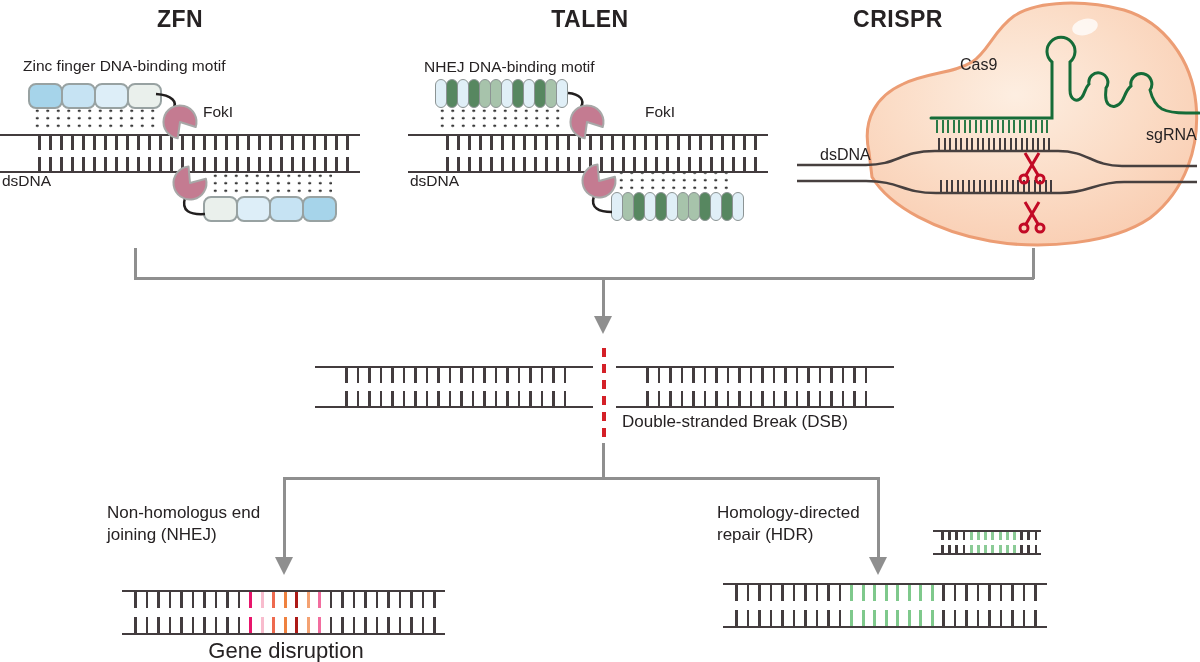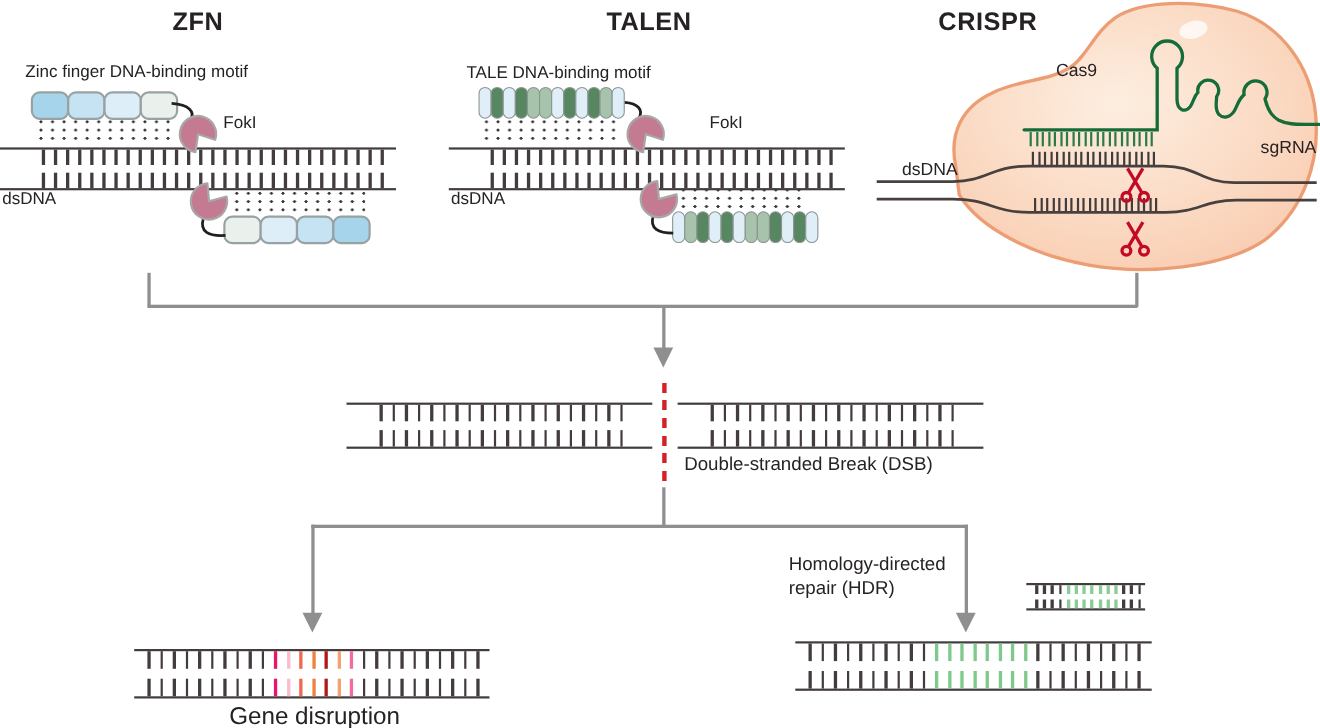--- a/index.html
+++ b/index.html
@@ -123,21 +123,21 @@
   <div class="abs lbl" style="left:2px;top:172px;">dsDNA</div>
   <div class="dots" style="left:210px;top:172px;width:122px;height:22px;"></div>
   <div class="zf-row" style="left:205px;top:196px;">
       <div style="background: rgb(234, 240, 236);"></div>
       <div style="background: rgb(221, 238, 248);"></div>
       <div style="background: rgb(198, 227, 243);"></div>
       <div style="background: rgb(166, 212, 234);"></div>
     </div>
 
   <div class="abs title" style="left:540px;top:6px;width:100px;">TALEN</div>
-  <div class="abs lbl" style="left:424px;top:58px;">TALE DNA-binding motif</div>
+  <div class="abs lbl" style="left:424px;top:58px;">NHEJ DNA-binding motif</div>
   <div class="tale-row" style="left:436px;top:79px;">
       <div style="background: rgb(224, 239, 247);"></div>
       <div style="background: rgb(87, 135, 96);"></div>
       <div style="background: rgb(224, 239, 247);"></div>
       <div style="background: rgb(87, 135, 96);"></div>
       <div style="background: rgb(167, 195, 171);"></div>
       <div style="background: rgb(167, 195, 171);"></div>
       <div style="background: rgb(224, 239, 247);"></div>
       <div style="background: rgb(87, 135, 96);"></div>
       <div style="background: rgb(224, 239, 247);"></div>
@@ -390,20 +390,24 @@
       <div class="tick" style="left: 214px; width: 2.5px; height: 15px; background: rgb(67, 60, 62); bottom: 0px;"></div>
       <div class="tick" style="left: 225.5px; width: 2.5px; height: 15px; background: rgb(67, 60, 62); top: 0px;"></div>
       <div class="tick" style="left: 225.5px; width: 2.5px; height: 15px; background: rgb(67, 60, 62); bottom: 0px;"></div>
       <div class="tick" style="left: 237px; width: 2.5px; height: 15px; background: rgb(67, 60, 62); top: 0px;"></div>
       <div class="tick" style="left: 237px; width: 2.5px; height: 15px; background: rgb(67, 60, 62); bottom: 0px;"></div>
       <div class="tick" style="left: 248.5px; width: 2.5px; height: 15px; background: rgb(67, 60, 62); top: 0px;"></div>
       <div class="tick" style="left: 248.5px; width: 2.5px; height: 15px; background: rgb(67, 60, 62); bottom: 0px;"></div>
     </div>
   <div class="abs biglbl" style="left:622px;top:411px;">Double-stranded Break (DSB)</div>
 
+  <div class="abs biglbl" style="left:107px;top:502px;">
+    <span style="display:block;">Non-homologus end</span>
+    <span style="display:block;">joining (NHEJ)</span>
+  </div>
   <div class="ladder" style="left:122px;top:590px;width:323px;height:41px;">
       <div class="tick" style="left: 12px; width: 2.5px; height: 16px; background: rgb(67, 60, 62); top: 0px;"></div>
       <div class="tick" style="left: 12px; width: 2.5px; height: 16px; background: rgb(67, 60, 62); bottom: 0px;"></div>
       <div class="tick" style="left: 23.5px; width: 2.5px; height: 16px; background: rgb(67, 60, 62); top: 0px;"></div>
       <div class="tick" style="left: 23.5px; width: 2.5px; height: 16px; background: rgb(67, 60, 62); bottom: 0px;"></div>
       <div class="tick" style="left: 35px; width: 2.5px; height: 16px; background: rgb(67, 60, 62); top: 0px;"></div>
       <div class="tick" style="left: 35px; width: 2.5px; height: 16px; background: rgb(67, 60, 62); bottom: 0px;"></div>
       <div class="tick" style="left: 46.5px; width: 2.5px; height: 16px; background: rgb(67, 60, 62); top: 0px;"></div>
       <div class="tick" style="left: 46.5px; width: 2.5px; height: 16px; background: rgb(67, 60, 62); bottom: 0px;"></div>
       <div class="tick" style="left: 58px; width: 2.5px; height: 16px; background: rgb(67, 60, 62); top: 0px;"></div>

